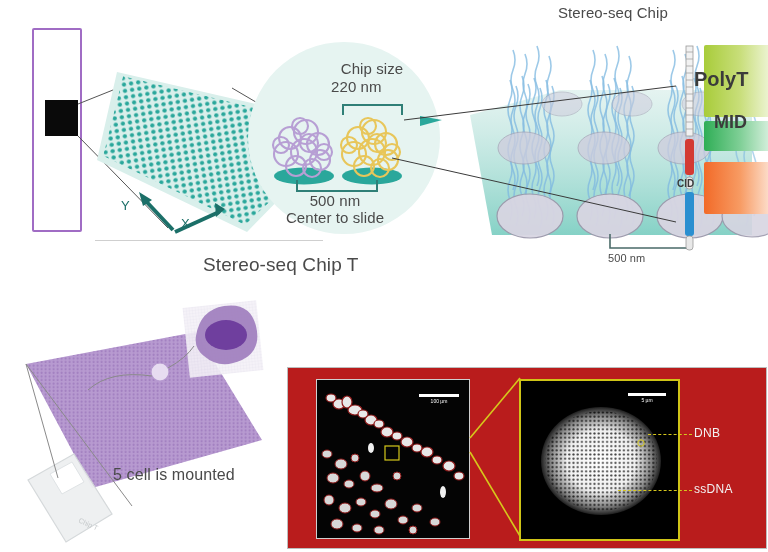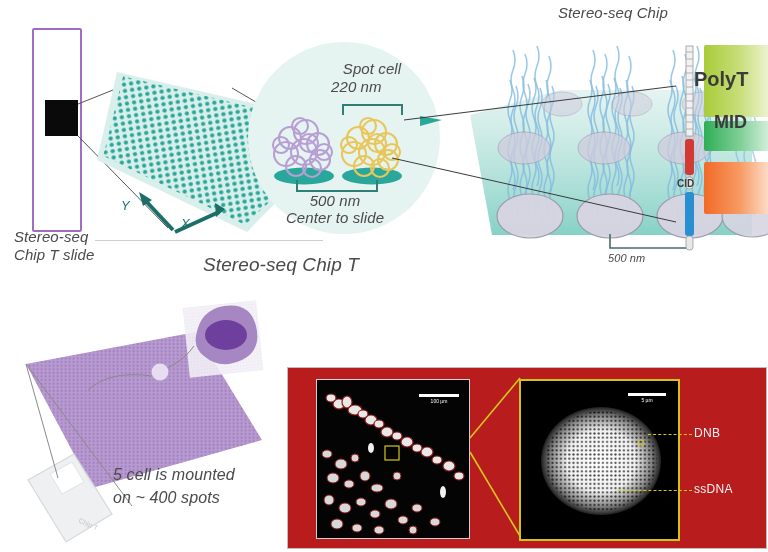--- a/index.html
+++ b/index.html
@@ -1,20 +1,20 @@
 <!DOCTYPE html>
 <html><head>
 <meta charset="utf-8">
 <style>
   html,body{margin:0;padding:0;background:#ffffff;}
   body{width:768px;height:552px;position:relative;overflow:hidden;
        font-family:"Liberation Sans","DejaVu Sans",sans-serif;color:#3b3b3b;}
   .fig{position:absolute;inset:0;}
   .abs{position:absolute;}
-  .txt{position:absolute;color:#4a4a4a;letter-spacing:.1px;line-height:1.18;white-space:pre;font-style:italic;}
+  .txt{position:absolute;color:#4a4a4a;letter-spacing:.1px;line-height:1.18;white-space:pre;}
 
   
   #slide-outline{left:32px;top:28px;width:46px;height:200px;border:2.5px solid #a06cc4;background:#fff;border-radius:2px;}
   #slide-window{left:45px;top:100px;width:33px;height:36px;background:#0a0a0a;}
 
   
   #wedge-wrap{left:95px;top:60px;width:260px;height:190px;}
 
   
   #spot-circle{left:248px;top:42px;width:192px;height:192px;border-radius:50%;background:#e6f4f1;}
@@ -112,21 +112,21 @@
       <circle cx="30" cy="58" r="10"></circle>
         <circle cx="46" cy="60" r="9"></circle>
         <circle cx="34" cy="18" r="8"></circle>
       <circle cx="15" cy="37" r="8"></circle>
         <circle cx="58" cy="44" r="8"></circle>
         <circle cx="43" cy="35" r="9"></circle>
     </g>
   </svg>
 
   <div class="brkt" style="left:342px;top:104px;width:57px;height:9px"></div>
-  <div class="txt" style="left:331px;top:60px;font-size:15px;text-align:center;width:82px">Spot cell</div>
+  <div class="txt" style="left:331px;top:60px;font-size:15px;text-align:center;width:82px">Chip size</div>
   <div class="txt" style="left:331px;top:78px;font-size:15px;width:82px">220 nm</div>
 
   <div class="brkt" style="left:296px;top:180px;width:78px;height:10px;border-top:none;border-bottom:2px solid #2f7f77;"></div>
   <div class="txt" style="left:272px;top:192px;font-size:15px;text-align:center;width:126px">500 nm</div>
   <div class="txt" style="left:260px;top:209px;font-size:15px;text-align:center;width:150px">Center to slide</div>
 
   <div class="txt" style="left:558px;top:4px;font-size:15px">Stereo-seq Chip</div>
 
   <svg class="abs" id="chip3d" viewBox="0 0 300 250">
     <defs>
@@ -265,22 +265,20 @@
   <div class="seg-label" style="left:714px;top:112px;font-size:18px">MID</div>
 
   <div class="abs colbar" style="left:704px;top:162px;width:80px;height:52px;background:linear-gradient(90deg,#f26a28 0%,#f79b63 45%,#ffffff 100%);"></div>
   <div class="seg-label" style="left:677px;top:178px;font-size:10px">CID</div>
 
   <svg class="abs" style="left:0;top:0;width:768px;height:552px;pointer-events:none">
     <line x1="404" y1="120" x2="676" y2="86" stroke="#3a3a3a" stroke-width="1"></line>
     <line x1="392" y1="158" x2="676" y2="222" stroke="#3a3a3a" stroke-width="1"></line>
   </svg>
 
-  <div class="txt" style="left:14px;top:228px;font-size:15px">Stereo-seq
-Chip T slide</div>
   <div class="txt" style="left:203px;top:254px;font-size:19px">Stereo-seq Chip T</div>
   <div class="abs" style="left:95px;top:240px;width:228px;height:1px;background:#cfcfcf"></div>
 
   <svg class="abs" id="bl" viewBox="0 0 300 260">
     <defs>
       <pattern id="chipdots" width="4" height="3.6" patternUnits="userSpaceOnUse">
         <circle cx="1.6" cy="1.6" r="1.1" fill="#9f7cbe"></circle>
       </pattern>
       <clipPath id="chipclip">
           <polygon points="26,72 196,40 262,148 92,196"></polygon>
@@ -310,21 +308,20 @@
 
     <g stroke="#8a8a8a" stroke-width="1" fill="none">
       <path d="M168,76 q18,-10 26,-22"></path>
       <path d="M152,84 q-42,-6 -64,14"></path>
       <path d="M26,72 L58,186"></path>
       <path d="M26,72 L132,214"></path>
     </g>
   </svg>
 
   <div class="txt" style="left:113px;top:466px;font-size:16px">5 cell is mounted</div>
-  <div class="txt" style="left:113px;top:489px;font-size:16px">on ~ 400 spots</div>
 
   <div class="abs" id="micro">
 
     <div id="micro-left">
       <svg viewBox="0 0 152 158" style="width:100%;height:100%">
         <rect width="152" height="158" fill="#040404"></rect>
         <g>
 
           <g fill="#e8e8e8" stroke="#8e1a1a" stroke-width="1.2">
             <ellipse cx="14" cy="18" rx="5" ry="4"></ellipse>

